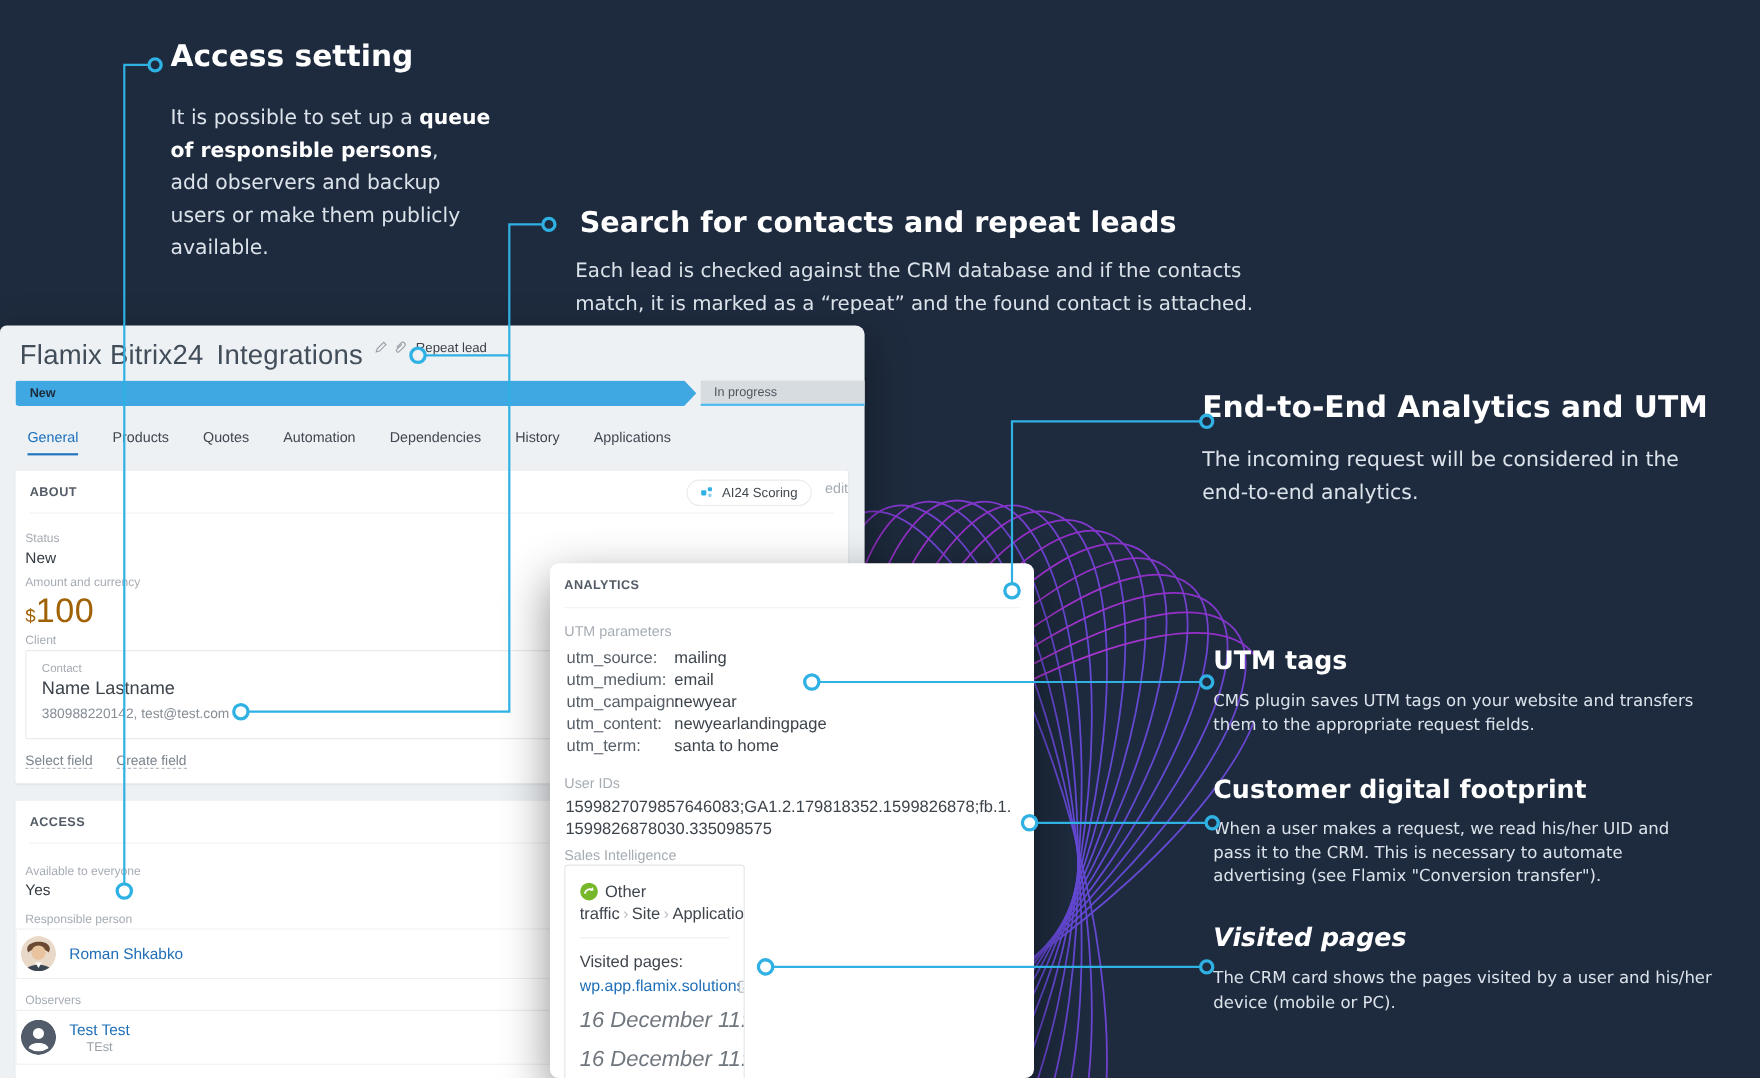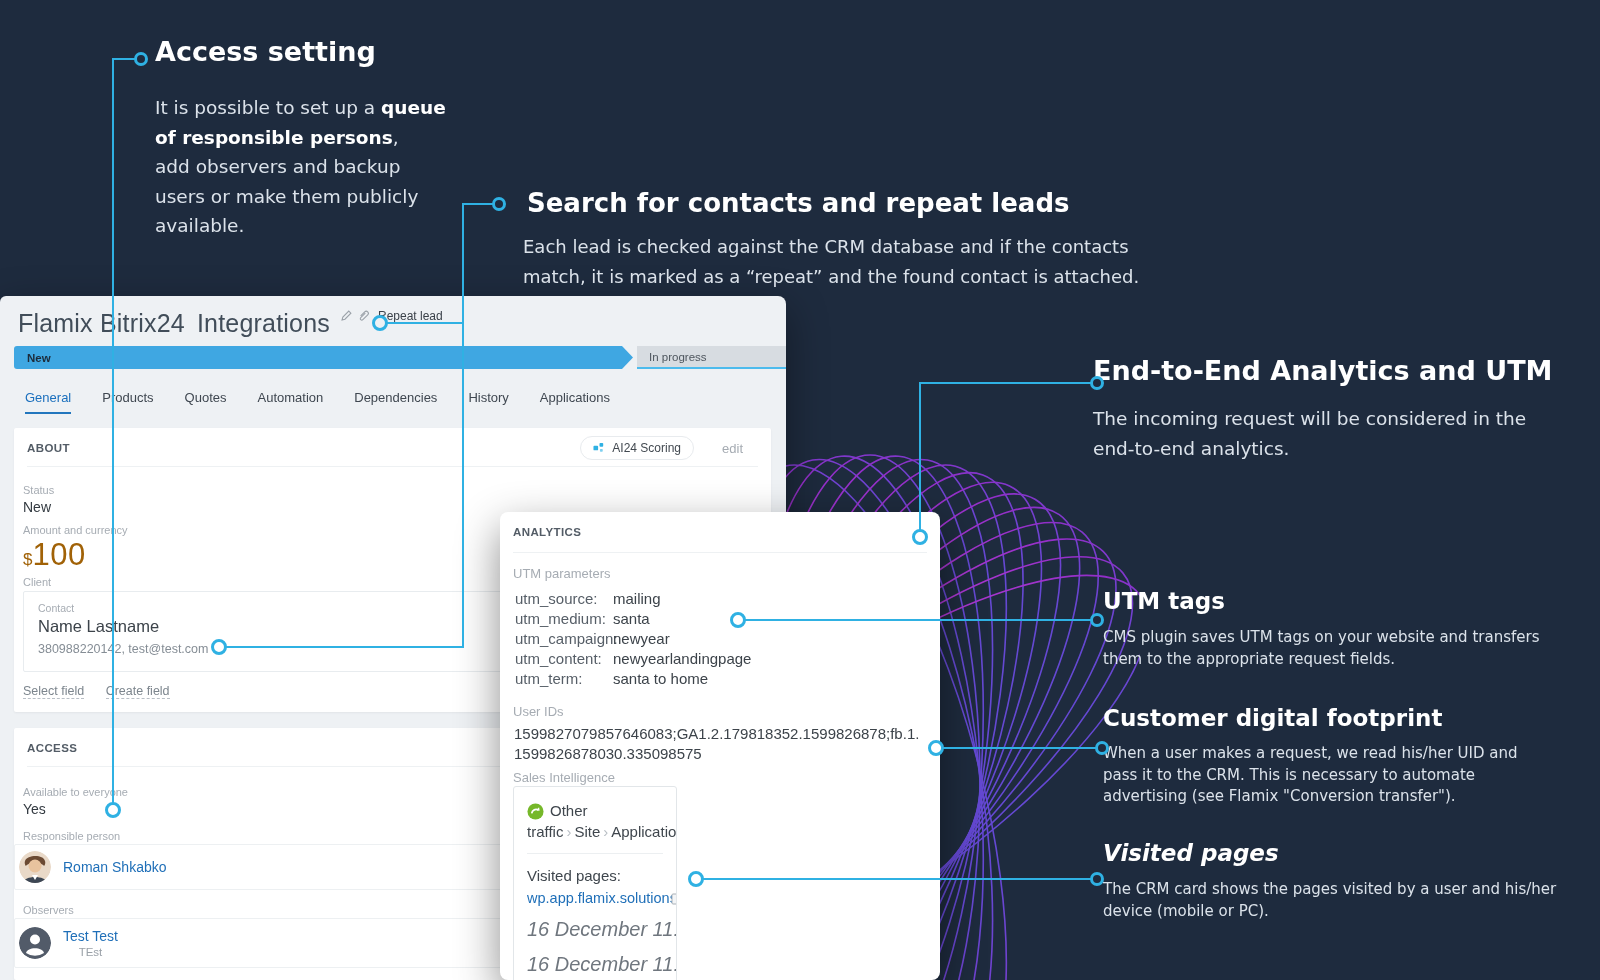--- a/index.html
+++ b/index.html
@@ -89,21 +89,21 @@
   .person-row{position:absolute;left:0;width:739px;background:#fff;border:1px solid #edf0f2;
               border-radius:2px;display:flex;align-items:center;padding:6px 4px;text-align:center;}
   #resp-row{top:116px;height:46px;}
   #obs-label{position:absolute;left:9px;top:176px;}
   #obs-row{top:190px;height:50px;}
   .avatar{width:32px;height:32px;border-radius:50%;overflow:hidden;flex:0 0 32px;}
   .p-name{font-size:14px;color:#1f6fb8;margin-left:12px;cursor:pointer;}
   .p-sub{font-size:11.5px;color:#9aa1a8;margin-top:2px;}
   .pill{display:flex;align-items:center;gap:6px;background:#fff;border:1px solid #e8ebee;
         border-radius:14px;padding:4px 12px;font-size:12px;color:#424950;cursor:pointer;}
-  #about-actions{position:absolute;right:28px;top:8px;display:flex;align-items:center;gap:28px;}
+  #about-actions{position:absolute;right:0;top:8px;display:flex;align-items:flex-start;gap:12px;}
   #edit-link{font-size:13px;color:#a5abb2;cursor:pointer;}
   
   #ana{
     position:absolute;left:500px;top:512px;width:440px;height:468px;z-index:20;
     background:#fff;border-radius:8px;box-shadow:0 16px 44px rgba(0,0,0,.45);
     overflow:hidden;color:#3c434a;
   }
   #ana .sec-head{left:13px;top:14px;}
   #ana .sec-divider{left:13px;right:13px;top:40px;}
   #ana-utm-label{position:absolute;left:13px;top:54px;font-size:13px;color:#a6acb3;}
@@ -266,21 +266,21 @@
     <div class="sec-divider"></div>
     <div id="ana-utm-label">UTM parameters</div>
 
     <div id="utm-rows">
       <div class="utm-row">
           <span class="ul">utm_source:</span>
           <span class="uv">mailing</span>
         </div>
       <div class="utm-row">
           <span class="ul">utm_medium:</span>
-          <span class="uv">santa</span>
+          <span class="uv">email</span>
         </div>
       <div class="utm-row">
           <span class="ul">utm_campaign:</span>
           <span class="uv">newyear</span>
         </div>
       <div class="utm-row">
           <span class="ul">utm_content:</span>
           <span class="uv">newyearlandingpage</span>
         </div>
       <div class="utm-row">

